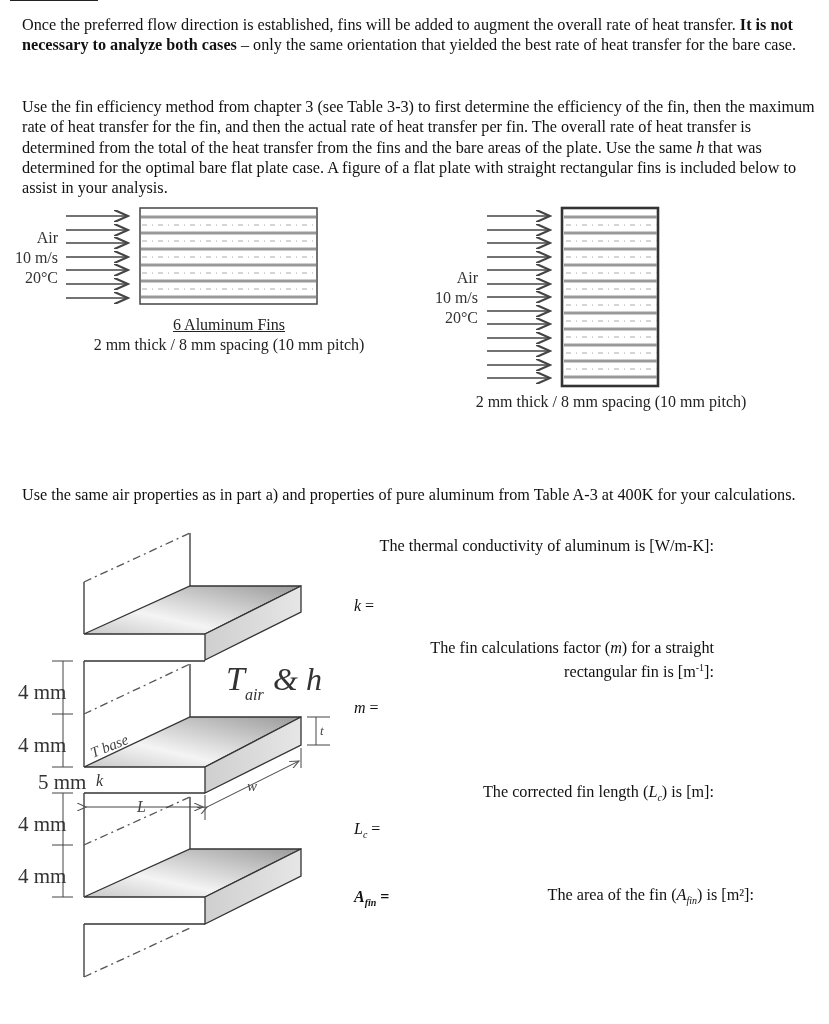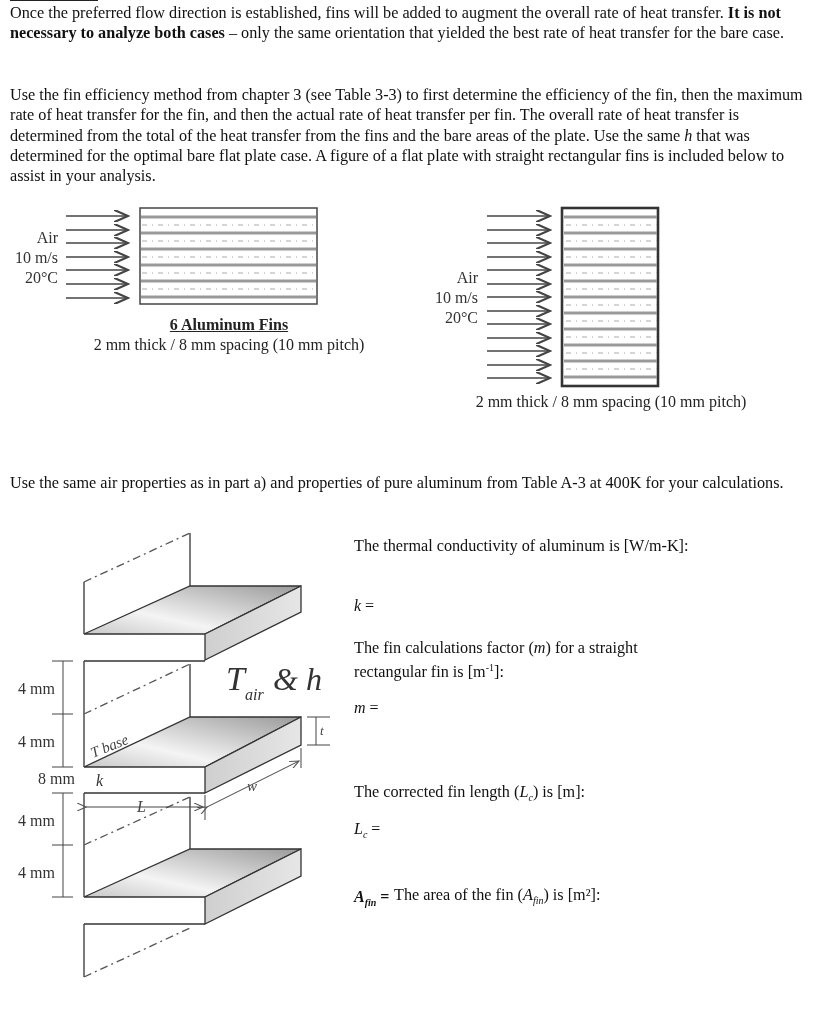--- a/index.html
+++ b/index.html
@@ -1,28 +1,28 @@
 <!DOCTYPE html>
 <html><head>
 <meta charset="utf-8">
 <style>
   html, body { margin: 0; padding: 0; background: #ffffff; }
   body { width: 829px; height: 1024px; position: relative; overflow: hidden;
          font-family: "Liberation Serif", "DejaVu Serif", serif; color: #111; }
-  .para { position: absolute; left: 10px; width: 805px; font-size: 16.2px; line-height: 20.3px; margin: 0; }
+  .para { position: absolute; left: 10px; width: 805px; font-size: 16.2px; line-height: 20.3px; margin: 12px; }
   .para b { font-weight: bold; }
   .topline { position: absolute; left: 10px; top: 0; width: 88px; height: 1px; background: #222; }
   .fig { position: absolute; }
   .cap { position: absolute; text-align: center; font-size: 16px; line-height: 20px; color: #222; white-space: nowrap; }
-  .cap .ttl { font-weight: bold; text-decoration: underline; }
+  .cap .ttl { font-weight: normal; text-decoration: underline; }
   .airlbl { position: absolute; text-align: right; font-size: 16px; line-height: 20px; color: #333; }
-  .q { position: absolute; left: 354px; font-size: 16.2px; line-height: 20px; width: 360px; }
+  .q { position: absolute; left: 354px; font-size: 16.2px; line-height: 20px; width: 360px; text-align: right; }
   .ans { position: absolute; left: 354px; font-size: 16px; font-style: italic; }
   .ans .eq { font-style: normal; }
-  .dimlbl { position: absolute; font-size: 16px; color: #333; }
+  .dimlbl { position: absolute; font-size: 21px; color: #333; }
   svg text { font-family: "Liberation Serif", "DejaVu Serif", serif; }
 </style>
 </head>
 <body>
 
 <div class="topline"></div>
 
 <p class="para" style="top:3px;"><span>Once the preferred flow direction is established, fins will be added to augment the overall rate of heat transfer. </span><b>It is not necessary to analyze both cases</b><span> – only the same orientation that yielded the best rate of heat transfer for the bare case.</span></p>
 
 <p class="para" style="top:85px;"><span>Use the fin efficiency method from chapter 3 (see Table 3-3) to first determine the efficiency of the fin, then the maximum rate of heat transfer for the fin, and then the actual rate of heat transfer per fin. The overall rate of heat transfer is determined from the total of the heat transfer from the fins and the bare areas of the plate. Use the same </span><i>h</i><span> that was determined for the optimal bare flat plate case. A figure of a flat plate with straight rectangular fins is included below to assist in your analysis.</span></p>
@@ -202,21 +202,21 @@
   <text x="273" y="170" font-size="32" font-style="italic" fill="#333">&amp; h</text>
   <text x="93" y="238" font-size="15" font-style="italic" fill="#444" transform="rotate(-22 93 238)">T base</text>
   <text x="96" y="266" font-size="16" font-style="italic" fill="#333">k</text>
   <text x="137" y="292" font-size="16" font-style="italic" fill="#444">L</text>
   <text x="247" y="271" font-size="15" font-style="italic" fill="#444">w</text>
   <text x="320" y="215" font-size="13" font-style="italic" fill="#444">t</text>
 </svg>
 
 <div class="dimlbl" style="left:18px; top:680px;">4 mm</div>
 <div class="dimlbl" style="left:18px; top:733px;">4 mm</div>
-<div class="dimlbl" style="left:38px; top:770px;">8 mm</div>
+<div class="dimlbl" style="left:38px; top:770px;">5 mm</div>
 <div class="dimlbl" style="left:18px; top:812px;">4 mm</div>
 <div class="dimlbl" style="left:18px; top:864px;">4 mm</div>
 
 <div class="q" style="top:536px;">
   <span>The thermal conductivity of aluminum is [W/m-K]:</span>
 </div>
 <div class="ans" style="top:597px;">
   <span>k</span><span class="eq"> =</span>
 </div>
 

